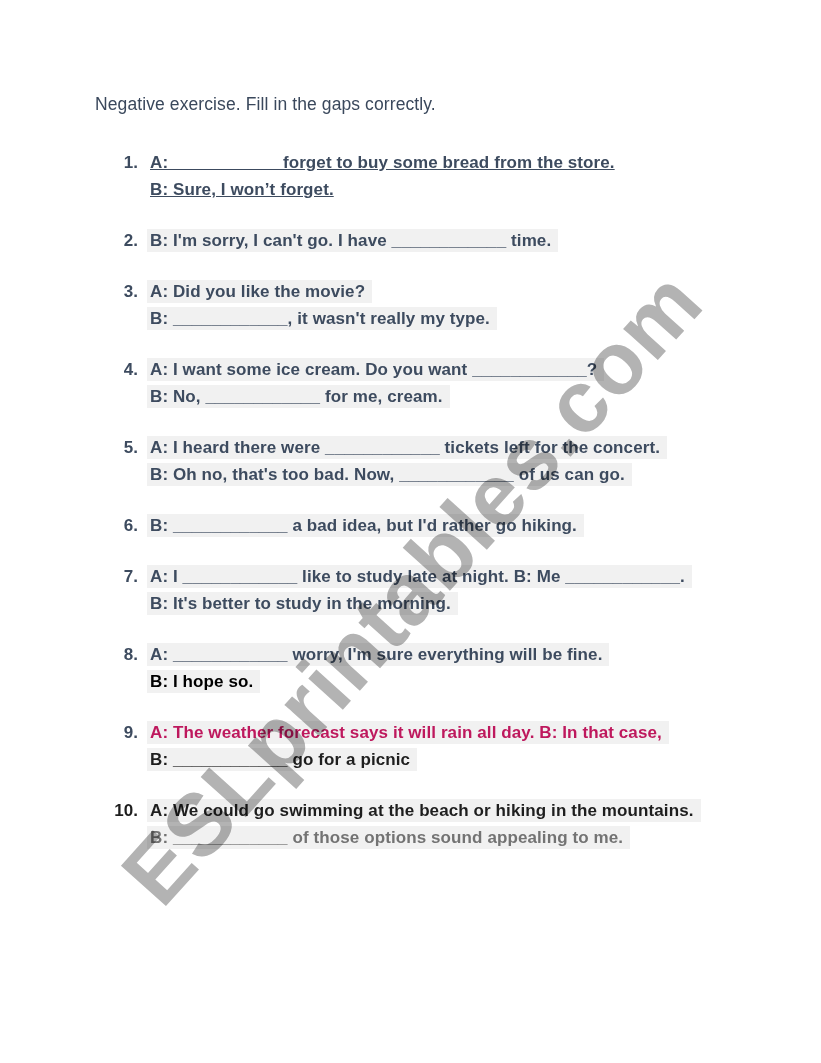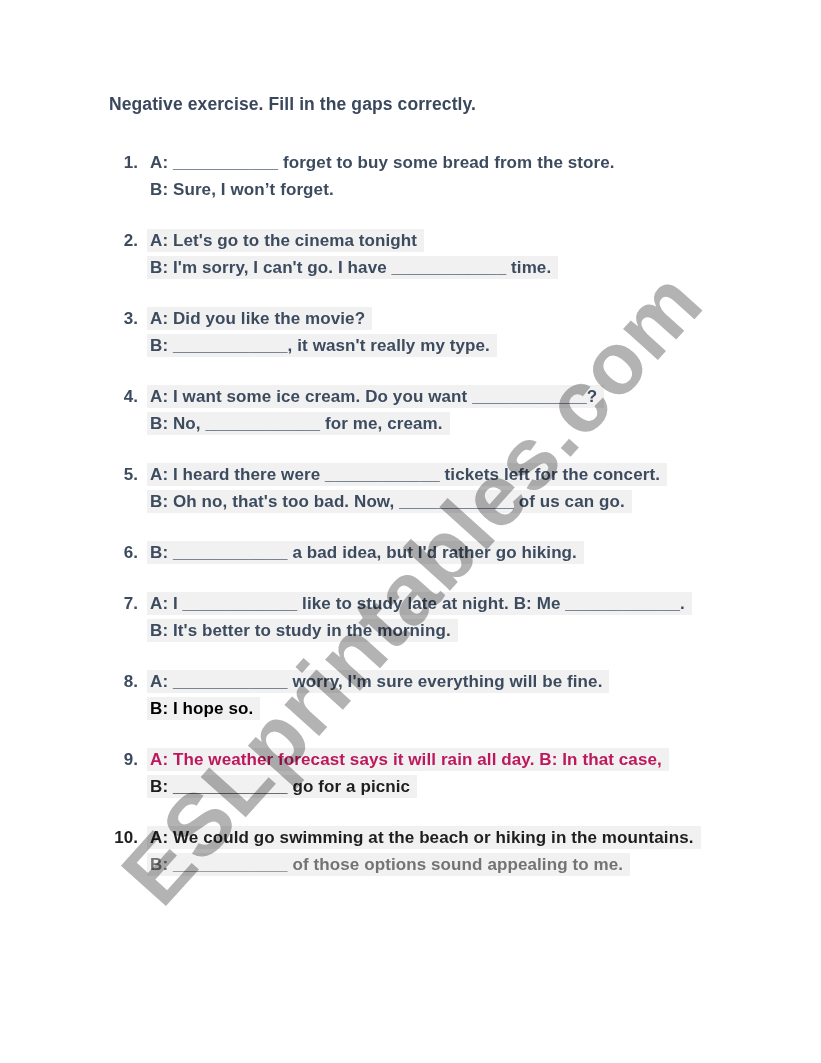--- a/index.html
+++ b/index.html
@@ -9,23 +9,23 @@
     background: #ffffff;
   }
   .sheet {
     position: relative;
     width: 821px; height: 1063px;
     background: #ffffff;
     overflow: hidden;
   }
   .title {
     position: absolute;
-    left: 109px; top: 94px;
+    left: 95px; top: 94px;
     font-size: 17.5px;
-    font-weight: 700;
+    font-weight: 400;
     letter-spacing: 0.1px;
     white-space: nowrap;
     text-align: center;
   }
   .list {
     position: absolute;
     left: 96px; top: 149px;
     width: 700px;
   }
   .item {
@@ -46,21 +46,21 @@
     font-size: 17px;
     font-weight: 700;
     line-height: 27px;
     white-space: nowrap;
     letter-spacing: 0.1px;
   }
   .hl {
     padding: 2px 7px 2px 3px;
     background: var(--hl, #f1f1f1);
   }
-  .hl.no-hl { background: transparent; }
+  .hl.no-hl { background: transparent; text-decoration: underline; }
   .watermark {
     position: absolute;
     left: 412px; top: 588px;
     transform: translate(-50%, -50%) rotate(-48deg);
     font-size: 88px;
     font-weight: 700;
     letter-spacing: 1px;
     white-space: nowrap;
     mix-blend-mode: multiply;
     pointer-events: none;
@@ -76,21 +76,20 @@
     <div class="num" style="color: rgb(61, 75, 95);">1.</div>
     <div class="lines">
           <div class="line"><span class="hl no-hl" style="color: rgb(61, 75, 95);">A: ___________ forget to buy some bread from the store.</span></div>
           <div class="line"><span class="hl no-hl" style="color: rgb(61, 75, 95);">B: Sure, I won’t forget.</span></div>
         </div>
   </div>
 
   <div class="item">
     <div class="num" style="color: rgb(61, 75, 95);">2.</div>
     <div class="lines">
-          <div class="line"><span class="hl" style="color: rgb(61, 75, 95);">A: Let's go to the cinema tonight</span></div>
           <div class="line"><span class="hl" style="color: rgb(61, 75, 95);">B: I'm sorry, I can't go. I have ____________ time.</span></div>
         </div>
   </div>
 
   <div class="item">
     <div class="num" style="color: rgb(61, 75, 95);">3.</div>
     <div class="lines">
           <div class="line"><span class="hl" style="color: rgb(61, 75, 95);">A: Did you like the movie?</span></div>
           <div class="line"><span class="hl" style="color: rgb(61, 75, 95);">B: ____________, it wasn't really my type.</span></div>
         </div>

